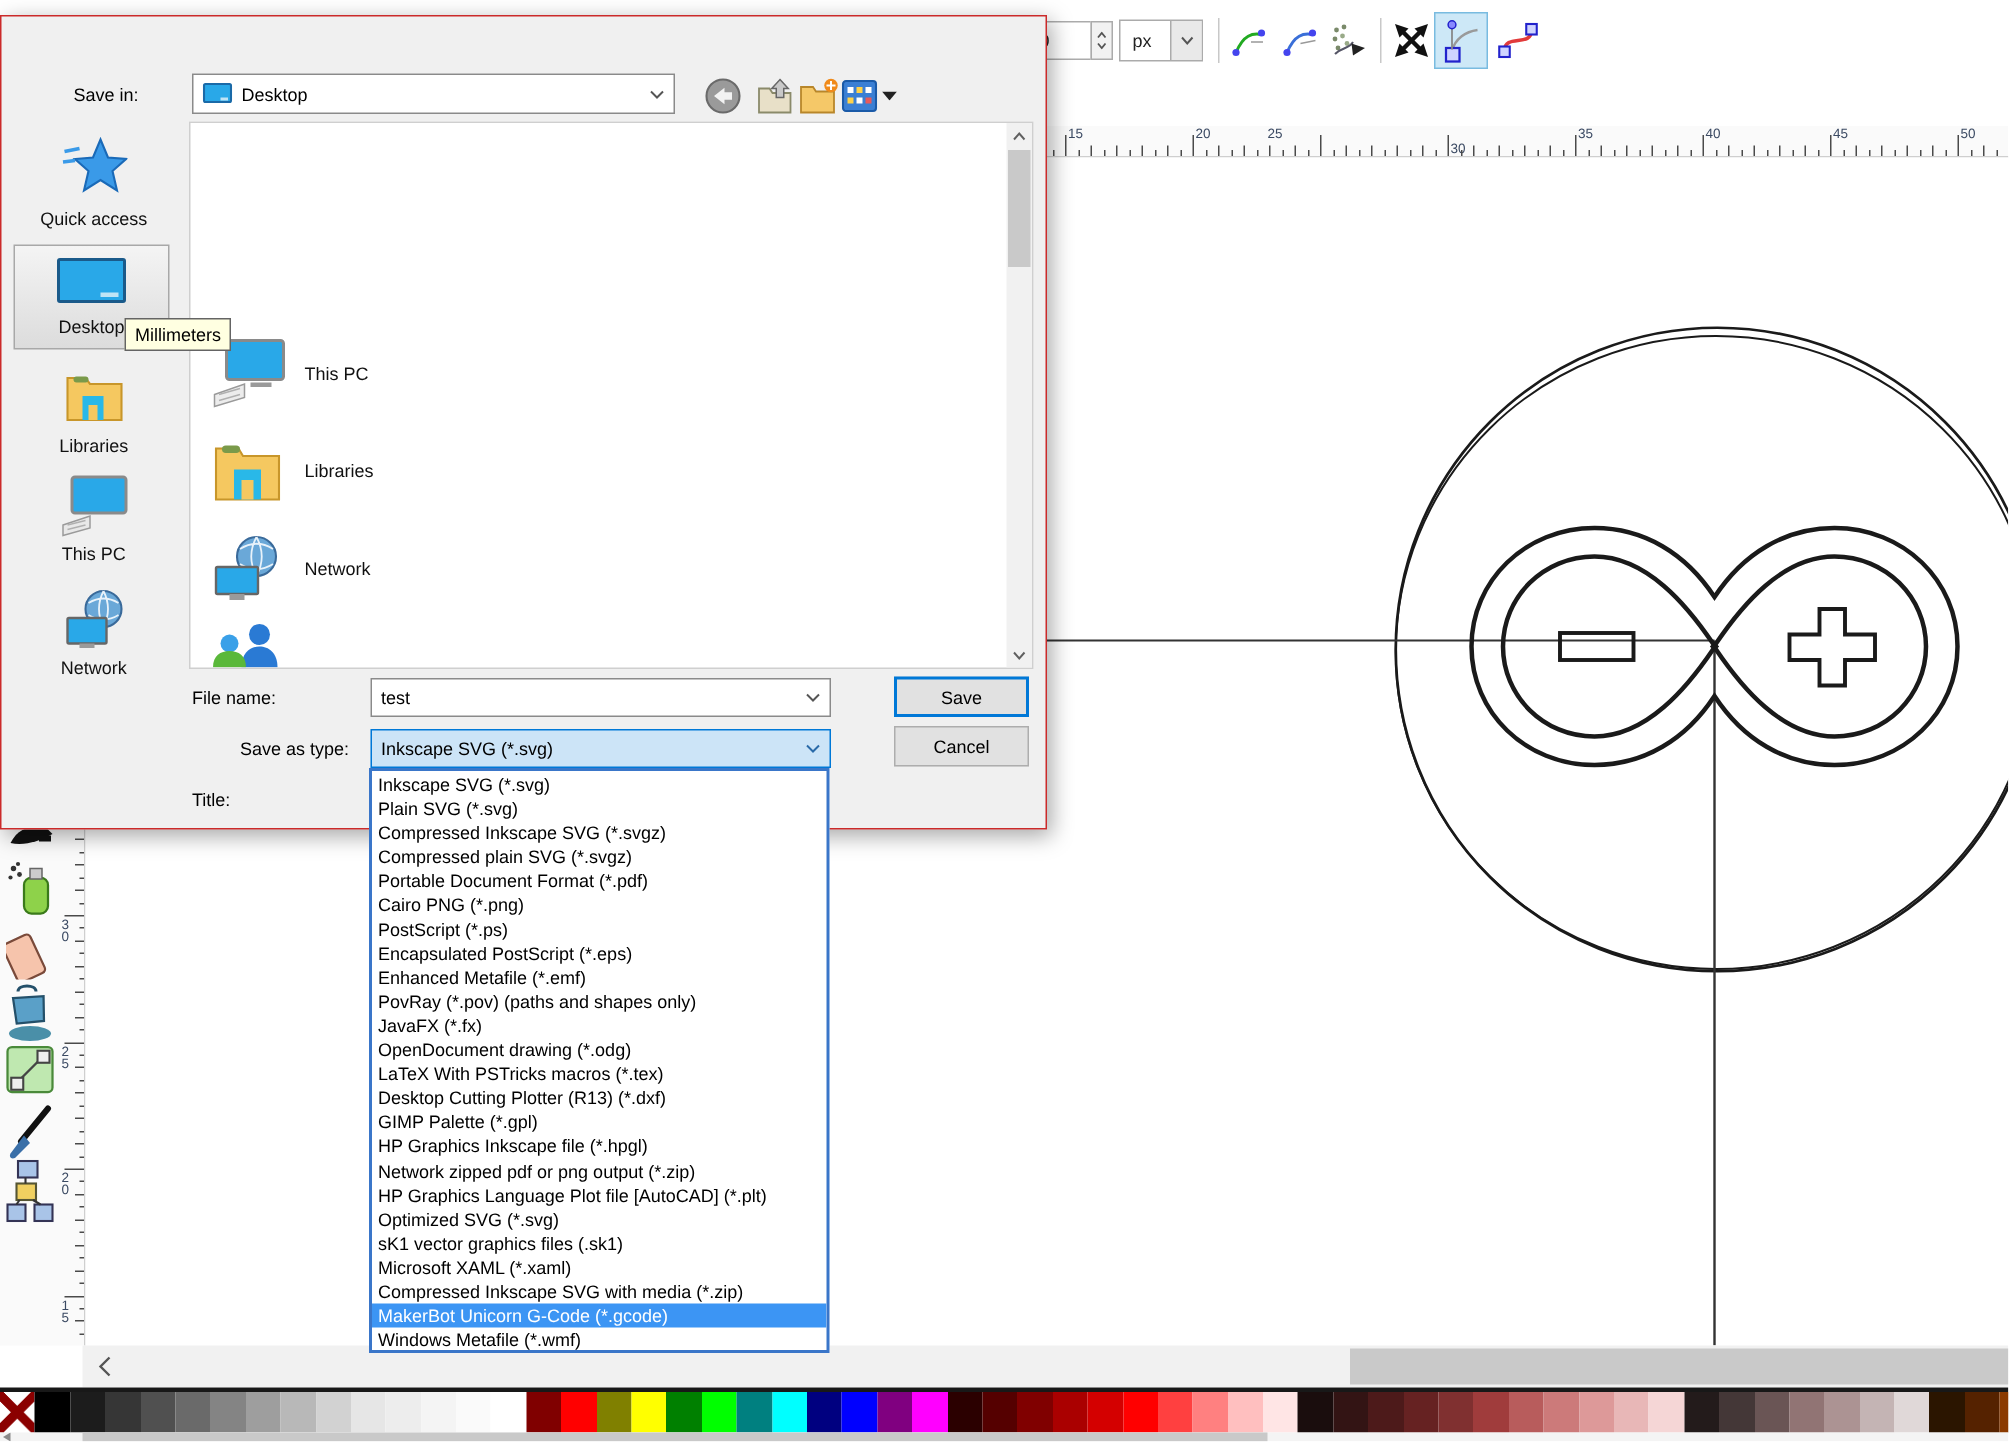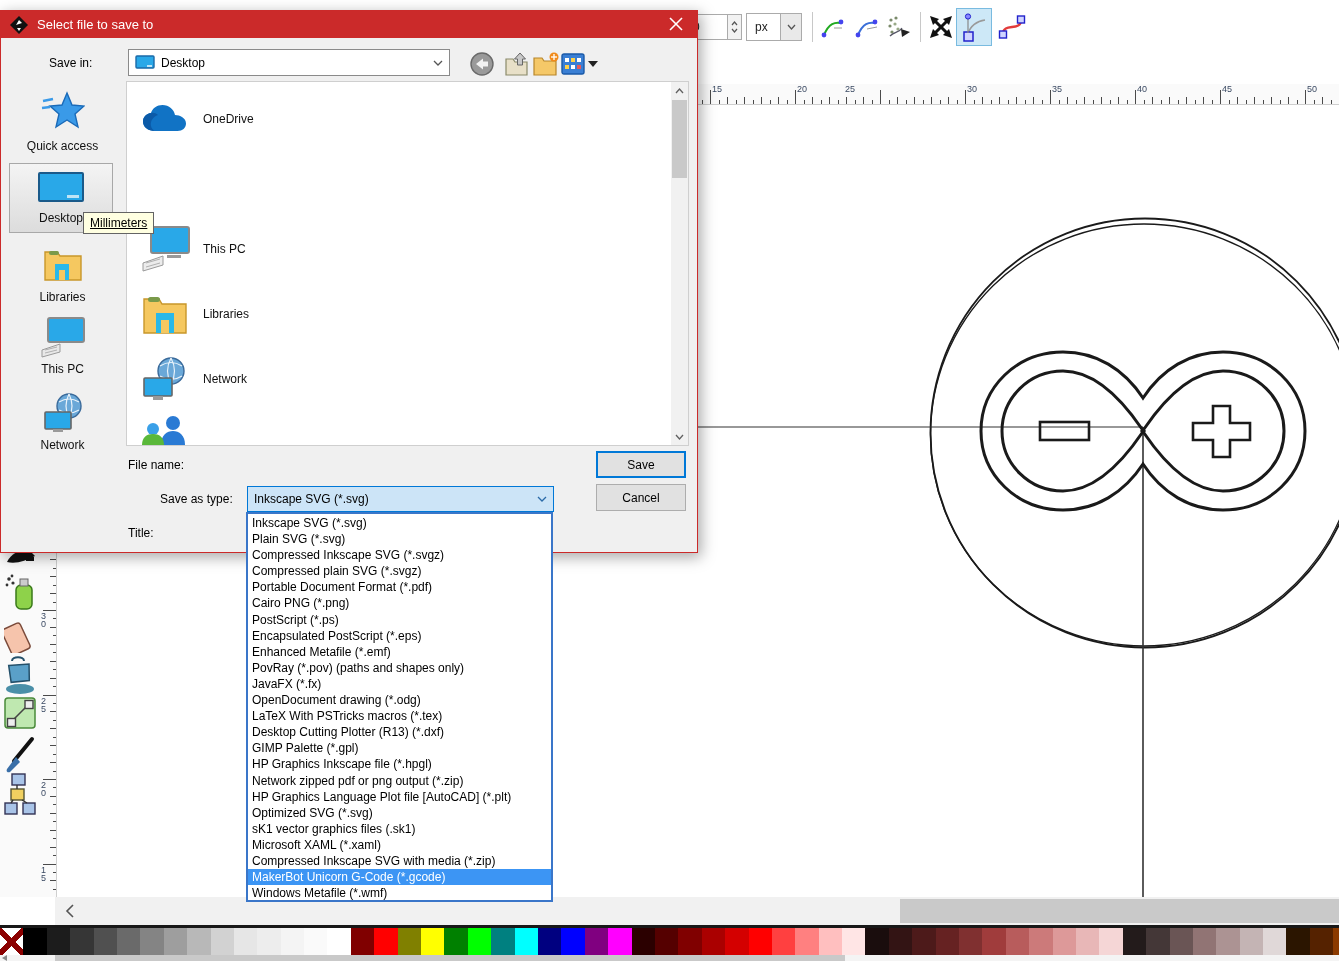--- a/index.html
+++ b/index.html
@@ -168,21 +168,21 @@
       <div class="htick" style="left: 880px; height: 14px;"></div>
       <div class="htick" style="left: 888.5px; height: 4px;"></div>
       <div class="htick" style="left: 897px; height: 7px;"></div>
       <div class="htick" style="left: 905.5px; height: 4px;"></div>
       <div class="htick" style="left: 914px; height: 7px;"></div>
       <div class="htick" style="left: 922.5px; height: 4px;"></div>
       <div class="htick" style="left: 931px; height: 7px;"></div>
       <div class="htick" style="left: 939.5px; height: 4px;"></div>
       <div class="htick" style="left: 948px; height: 7px;"></div>
       <div class="htick" style="left: 956.5px; height: 4px;"></div>
-      <div class="rlab" style="left: 967px; top: 1px;">30</div>
+      <div class="rlab" style="left: 967px; top: 11px;">30</div>
       <div class="htick" style="left: 965px; height: 14px;"></div>
       <div class="htick" style="left: 973.5px; height: 4px;"></div>
       <div class="htick" style="left: 982px; height: 7px;"></div>
       <div class="htick" style="left: 990.5px; height: 4px;"></div>
       <div class="htick" style="left: 999px; height: 7px;"></div>
       <div class="htick" style="left: 1007.5px; height: 4px;"></div>
       <div class="htick" style="left: 1016px; height: 7px;"></div>
       <div class="htick" style="left: 1024.5px; height: 4px;"></div>
       <div class="htick" style="left: 1033px; height: 7px;"></div>
       <div class="htick" style="left: 1041.5px; height: 4px;"></div>
@@ -401,32 +401,20 @@
       <div class="swatch" style="background: rgb(139, 58, 0);"></div>
     </div>
   <div class="abs" style="left:0;top:955px;width:1339px;height:6px;background:#f4f4f4;">
     <div class="abs sb-thumb" style="left:55px;top:0;width:790px;height:6px;"></div>
     <svg class="abs" style="left:1px;top:0;" width="8" height="6">
       <polygon points="6,0 1,3 6,6" fill="#8a8a8a"></polygon>
     </svg>
   </div>
 
   <div id="dialog" class="abs" style="left:0;top:10px;width:698px;height:543px;">
-    <div id="dlg-titlebar" class="abs" style="left:0;top:0;width:100%;height:27px;">
-      <svg style="margin-left:8px;" width="20" height="20">
-        <polygon points="10,1 19,10 10,19 1,10" fill="#111"></polygon>
-        <polygon points="10,5 13,8 7,10" fill="#fff"></polygon>
-        <polygon points="10,16 8,13 12,13" fill="#fff"></polygon>
-      </svg>
-      <span style="margin-left:8px;">Select file to save to</span>
-      <svg class="abs" style="right:14px;top:6px;" width="14" height="14">
-        <line x1="1" y1="1" x2="13" y2="13" stroke="#fff" stroke-width="1.6"></line>
-        <line x1="13" y1="1" x2="1" y2="13" stroke="#fff" stroke-width="1.6"></line>
-      </svg>
-    </div>
 
     <span class="abs lbl" style="left:48px;top:45px;">Save in:</span>
     <div class="abs combo" style="left:127px;top:38px;width:322px;height:27px;">
       <svg style="margin-left:6px;" width="20" height="16">
         <rect x="1" y="1" width="18" height="12" rx="1" fill="#29a8e8" stroke="#1a6aa8" stroke-width="1.4"></rect>
         <rect x="12" y="10" width="5" height="2" fill="#bfe4f5"></rect>
       </svg>
       <span style="margin-left:6px;">Desktop</span>
       <svg class="chev" width="10" height="6">
           <polyline points="1,1 5,5 9,1" fill="none" stroke="#555" stroke-width="1.3"></polyline>
@@ -498,27 +486,20 @@
       <svg width="44" height="42">
         <circle cx="28" cy="14" r="12" fill="#6aa8d8" stroke="#3a6a9a" stroke-width="1.4"></circle>
         <path d="M18,10 Q28,4 38,10 M18,18 Q28,24 38,18 M28,2 Q22,14 28,26 M28,2 Q34,14 28,26" fill="none" stroke="#e8f2fa" stroke-width="1.2"></path>
         <rect x="4" y="20" width="26" height="17" rx="1" fill="#29a8e8" stroke="#666" stroke-width="1.6"></rect>
         <rect x="12" y="37" width="10" height="3" fill="#9a9a9a"></rect>
       </svg>
       <span style="margin-top:4px;">Network</span>
     </div>
 
     <div class="abs" style="left:125px;top:70px;width:563px;height:365px;background:#fff;border:1px solid #cfcfcf;overflow:hidden;">
-      <div class="abs" style="left:0;top:8px;width:540px;height:58px;display:flex;align-items:center;">
-        <svg style="margin-left:14px;" width="48" height="32">
-          <path d="M14,28 C7,28 2,24 2,18.5 C2,14 5.5,10.5 10,10 C11.5,5 16,2 21.5,2 C28,2 33,6.5 34,12 C39,12 45,15 45,20.5 C45,25 41.5,28 36.5,28 Z" fill="#1173c5"></path>
-          <path d="M14,28 C7,28 2,24 2,18.5 C2,14 5.5,10.5 10,10 C13,9.5 15,10.5 17,12 C12,14 9,18 10,23 C10.5,25.5 12,27 14,28 Z" fill="#0b5aa8"></path>
-        </svg>
-        <span class="flist-label" style="margin-left:14px;">OneDrive</span>
-      </div>
       <div class="abs" style="left:0;top:138px;width:540px;height:58px;display:flex;align-items:center;">
         <svg style="margin-left:14px;" width="50" height="48">
           <rect x="10" y="2" width="38" height="26" rx="2" fill="#29a8e8" stroke="#8a8a8a" stroke-width="2"></rect>
           <path d="M2,38 L22,31 L22,40 L2,46 Z" fill="#ececec" stroke="#9a9a9a" stroke-width="1"></path>
           <line x1="5" y1="38" x2="19" y2="34" stroke="#b0b0b0" stroke-width="1"></line>
           <line x1="5" y1="42" x2="19" y2="38" stroke="#b0b0b0" stroke-width="1"></line>
           <rect x="26" y="30" width="14" height="3" fill="#9a9a9a"></rect>
         </svg>
         <span class="flist-label" style="margin-left:12px;">This PC</span>
       </div>
@@ -558,20 +539,26 @@
         <div class="abs sb-thumb" style="left:1px;top:18px;width:15px;height:78px;"></div>
         <div class="abs" style="left:0;bottom:0;width:17px;height:17px;display:flex;align-items:center;justify-content:center;">
           <svg width="9" height="6">
               <polyline points="1,1 4.5,5 8,1" fill="none" stroke="#606060" stroke-width="1.3"></polyline>
             </svg>
         </div>
       </div>
     </div>
 
     <span class="abs lbl" style="left:127px;top:447px;">File name:</span>
+    <div class="abs combo" style="left:246px;top:441px;width:307px;height:26px;">
+      <span style="margin-left:6px;">test</span>
+      <svg class="chev" width="10" height="6">
+          <polyline points="1,1 5,5 9,1" fill="none" stroke="#555" stroke-width="1.3"></polyline>
+        </svg>
+    </div>
     <div class="abs btn default" style="left:595px;top:440px;width:90px;height:27px;">
       <span>Save</span>
     </div>
 
     <span class="abs lbl" style="left:127px;top:481px;margin-left:32px;">Save as type:</span>
     <div class="abs combo" style="left:246px;top:475px;width:307px;height:26px;background:#cce4f7;border:1px solid #0078d7;">
       <span style="margin-left:6px;">Inkscape SVG (*.svg)</span>
       <svg class="chev" width="10" height="6">
           <polyline points="1,1 5,5 9,1" fill="none" stroke="#2a6aa8" stroke-width="1.3"></polyline>
         </svg>
@@ -603,17 +590,17 @@
       <div class="type-opt">Network zipped pdf or png output (*.zip)</div>
       <div class="type-opt">HP Graphics Language Plot file [AutoCAD] (*.plt)</div>
       <div class="type-opt">Optimized SVG (*.svg)</div>
       <div class="type-opt">sK1 vector graphics files (.sk1)</div>
       <div class="type-opt">Microsoft XAML (*.xaml)</div>
       <div class="type-opt">Compressed Inkscape SVG with media (*.zip)</div>
       <div class="type-opt sel">MakerBot Unicorn G-Code (*.gcode)</div>
       <div class="type-opt">Windows Metafile (*.wmf)</div>
     </div>
 
-  <div id="tooltip" class="abs" style="left:83px;top:212px;z-index:30;text-decoration:underline;">
+  <div id="tooltip" class="abs" style="left:83px;top:212px;z-index:30;">
     <span>Millimeters</span>
   </div>
 
 </div>
 
 </body></html>

